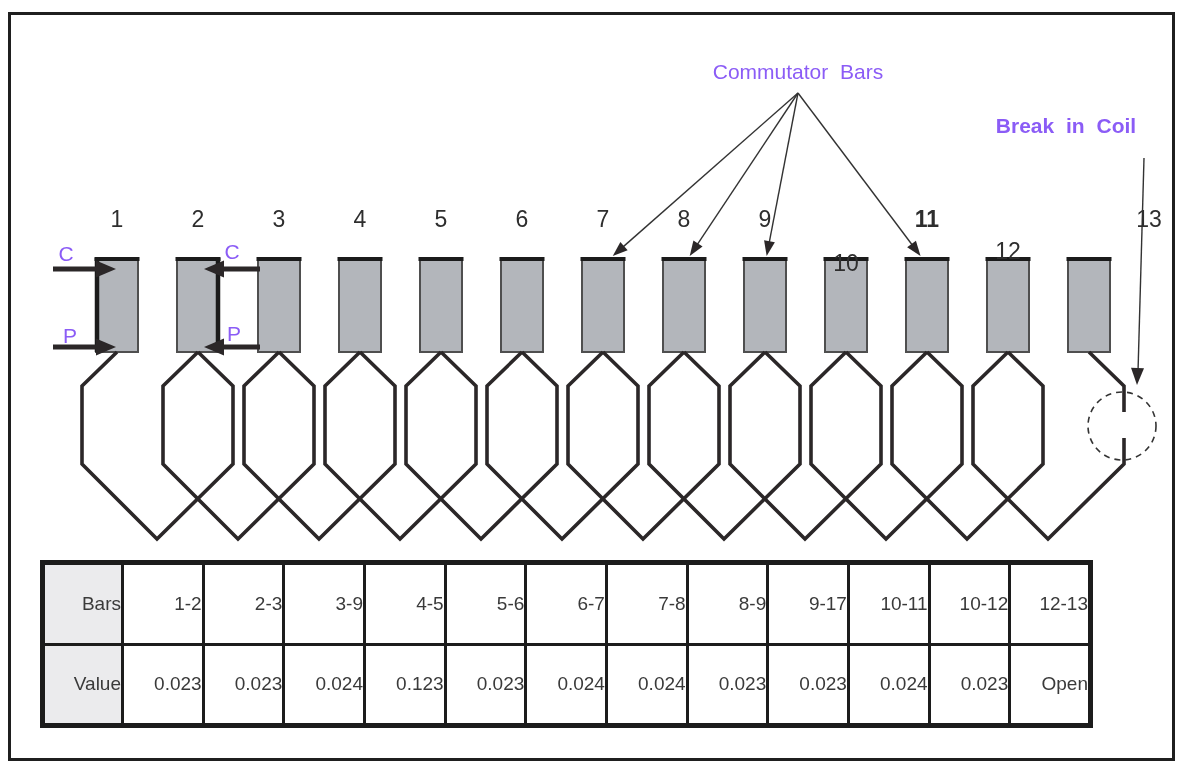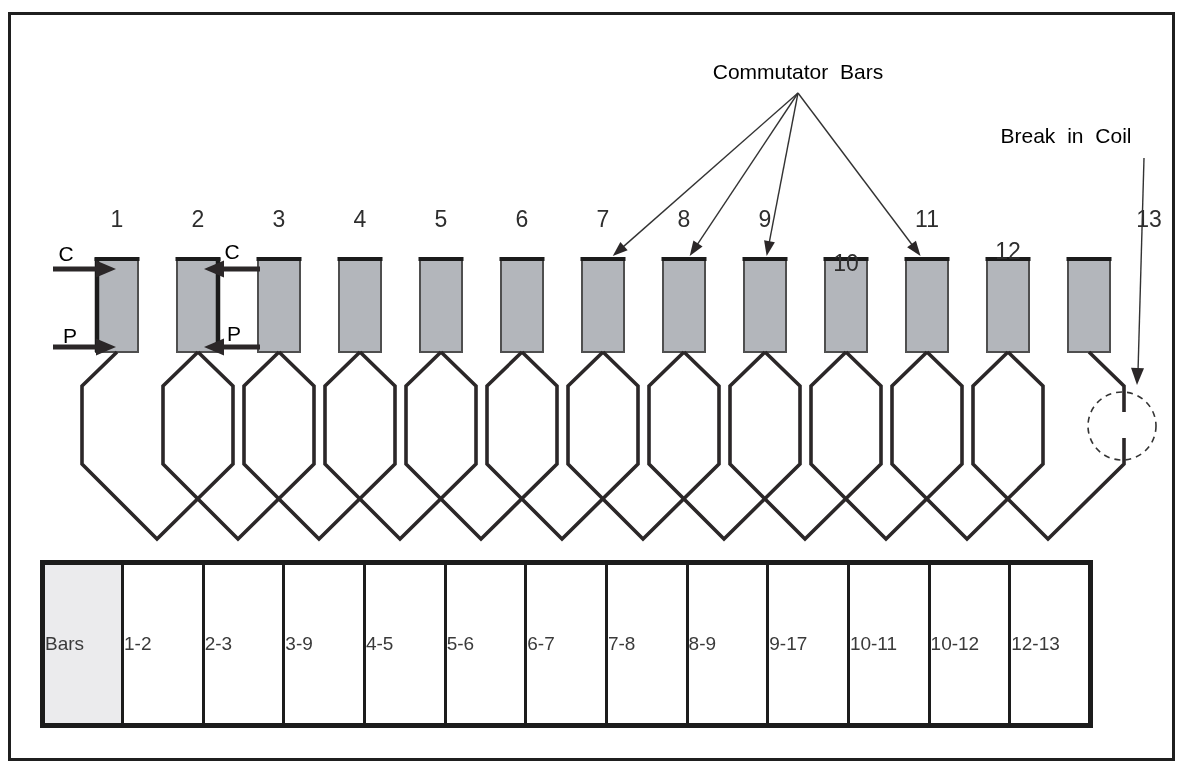--- a/index.html
+++ b/index.html
@@ -1,29 +1,29 @@
 <!DOCTYPE html>
 <html><head>
 <meta charset="utf-8">
 <style>
   html,body{margin:0;padding:0;background:#fff;}
   .canvas{position:relative;width:1199px;height:764px;background:#ffffff;overflow:hidden;
           font-family:"Liberation Sans",sans-serif;}
   .frame{position:absolute;left:8px;top:12px;width:1167px;height:749px;
          border:3px solid #1f1f1f;box-sizing:border-box;}
   svg{position:absolute;left:0;top:0;}
-  .lbl{position:absolute;color:#000000;white-space:nowrap;}
+  .lbl{position:absolute;color:#8b5cf6;white-space:nowrap;}
   .bar-num{position:absolute;width:44px;text-align:center;top:206px;
            font-size:23px;color:#2e2e2e;}
   .probe-lbl{font-size:21px;font-weight:400;}
   .title-lbl{font-size:21px;word-spacing:6px;}
   .tbl-wrap{position:absolute;left:40px;top:560px;}
   table{border-collapse:collapse;border:5px solid #1c1c1c;table-layout:fixed;
         width:1053px;height:168px;background:#fff;}
-  td{border:3px solid #1c1c1c;text-align:left;vertical-align:middle;
+  td{border:3px solid #1c1c1c;text-align:right;vertical-align:middle;
      font-size:19px;color:#3a3a3a;padding:0;}
   td.rowhead{background:#ebebed;}
 </style>
 </head>
 <body>
 
 <div class="canvas">
   <div class="frame"></div>
 
   <svg id="diagram-svg" width="1199" height="764" viewBox="0 0 1199 764">
@@ -93,47 +93,62 @@
       <div class="bar-num" style="left: 95px;">1</div>
       <div class="bar-num" style="left: 176px;">2</div>
       <div class="bar-num" style="left: 257px;">3</div>
       <div class="bar-num" style="left: 338px;">4</div>
       <div class="bar-num" style="left: 419px;">5</div>
       <div class="bar-num" style="left: 500px;">6</div>
       <div class="bar-num" style="left: 581px;">7</div>
       <div class="bar-num" style="left: 662px;">8</div>
       <div class="bar-num" style="left: 743px;">9</div>
       <div class="bar-num" style="left: 824px; margin-top: 44px;">10</div>
-      <div class="bar-num" style="left: 905px;">11</div>
+      <div class="bar-num" style="left: 905px; font-weight: bold;">11</div>
       <div class="bar-num" style="left: 986px; margin-top: 32px;">12</div>
       <div class="bar-num" style="left: 1127px;">13</div>
     </div>
 
   <div class="lbl probe-lbl" style="left:54px;top:242px;width:24px;text-align:center;">C</div>
   <div class="lbl probe-lbl" style="left:58px;top:324px;width:24px;text-align:center;">P</div>
   <div class="lbl probe-lbl" style="left:220px;top:240px;width:24px;text-align:center;">C</div>
   <div class="lbl probe-lbl" style="left:222px;top:322px;width:24px;text-align:center;">P</div>
 
   <div class="lbl title-lbl" style="left:798px;top:60px;transform:translateX(-50%);">Commutator Bars</div>
-  <div class="lbl title-lbl" style="left:1066px;top:124px;transform:translateX(-50%);">Break in Coil</div>
+  <div class="lbl title-lbl" style="left:1066px;top:114px;transform:translateX(-50%);font-weight:bold;">Break in Coil</div>
 
   <div class="tbl-wrap">
     <table>
       <tbody id="tbl-body">
           <tr>
             <td class="rowhead" style="width: 76px;">Bars</td>
             <td>1-2</td>
             <td>2-3</td>
             <td>3-9</td>
             <td>4-5</td>
             <td>5-6</td>
             <td>6-7</td>
             <td>7-8</td>
             <td>8-9</td>
             <td>9-17</td>
             <td>10-11</td>
             <td>10-12</td>
             <td>12-13</td>
           </tr>
+          <tr>
+            <td class="rowhead" style="width: 76px;">Value</td>
+            <td>0.023</td>
+            <td>0.023</td>
+            <td>0.024</td>
+            <td>0.123</td>
+            <td>0.023</td>
+            <td>0.024</td>
+            <td>0.024</td>
+            <td>0.023</td>
+            <td>0.023</td>
+            <td>0.024</td>
+            <td>0.023</td>
+            <td>Open</td>
+          </tr>
         </tbody>
     </table>
   </div>
 </div>
 
 </body></html>

